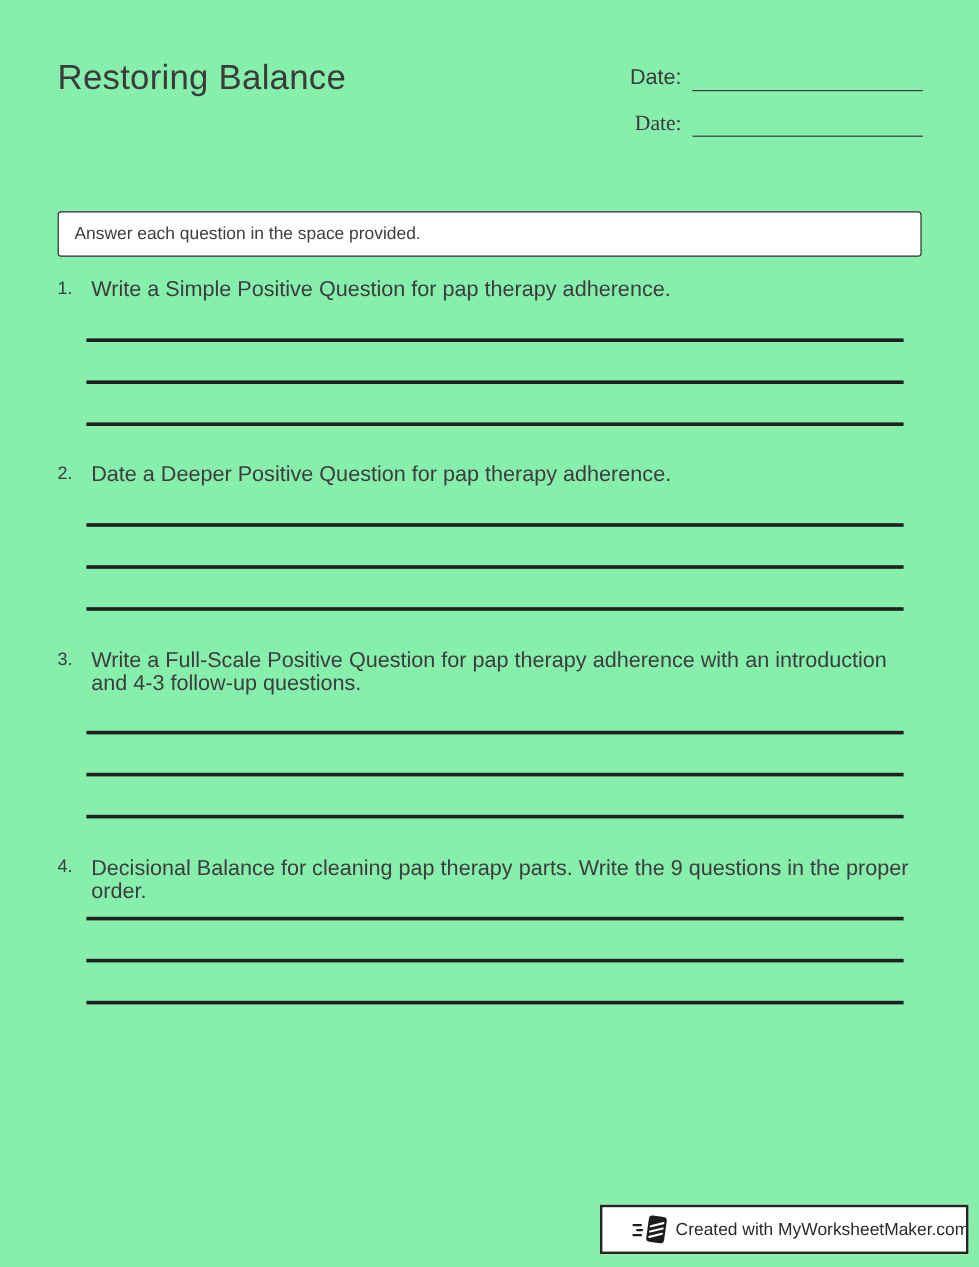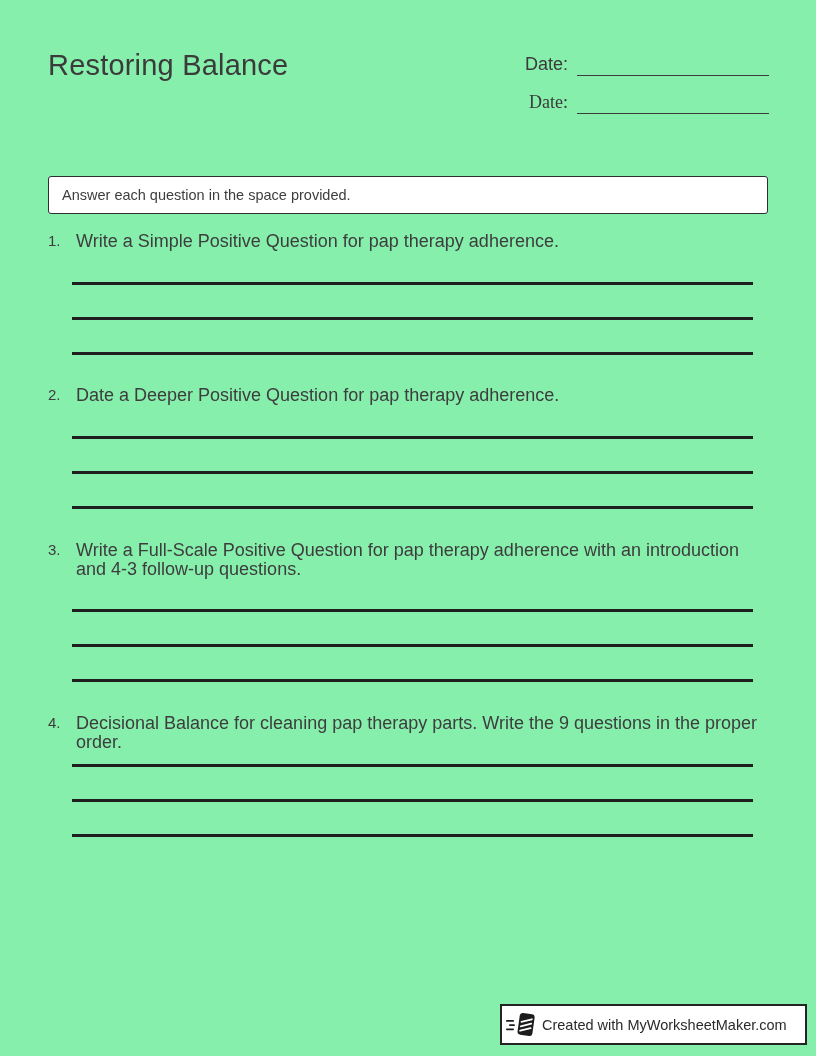--- a/index.html
+++ b/index.html
@@ -98,21 +98,21 @@
   .footer-badge {
     position: absolute;
     left: 500px;
     top: 1004px;
     width: 307px;
     height: 41px;
     border: 2px solid #242424;
     background: #ffffff;
     display: flex;
     align-items: center;
-    padding: 0 3px;
+    padding: 0 24px;
   }
   .footer-logo {
     width: 32px;
     height: 30px;
     flex: 0 0 auto;
     margin-right: 5px;
   }
   .footer-credit {
     font-size: 14.5px;
     color: #2a2a2a;

